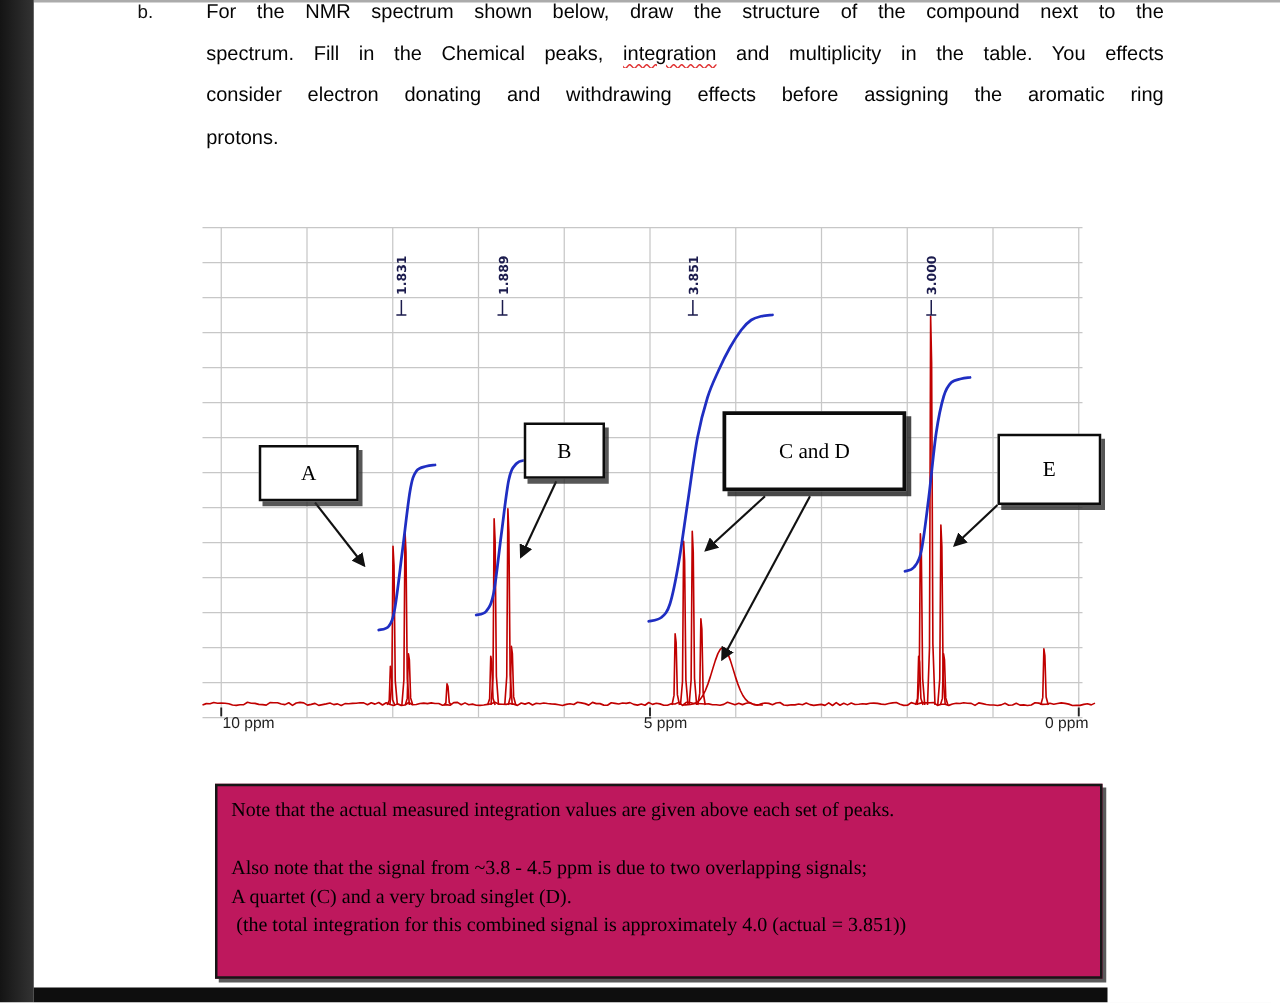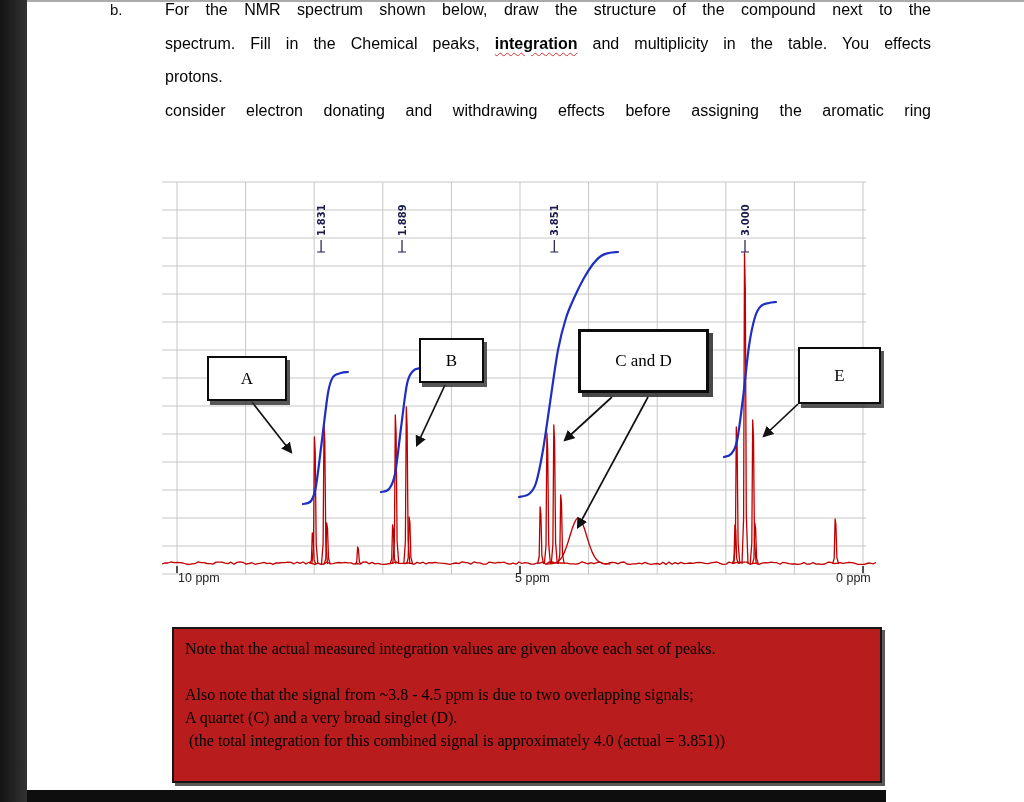--- a/index.html
+++ b/index.html
@@ -35,21 +35,20 @@
     font-size: 16px; line-height: 33.5px; color: #040404;
   }
   .qline { width: 100%; }
   .just { text-align: justify; text-align-last: justify; }
   .squiggle {
     text-decoration: underline;
     text-decoration-style: wavy;
     text-decoration-color: #e03030;
     text-decoration-thickness: 1px;
     text-underline-offset: 3px;
-    font-weight: bold;
   }
   .spectrum {
     position: absolute; left: 160px; top: 178px;
     width: 724px; height: 414px;
   }
   .grid { stroke: #c7c7c7; stroke-width: 1; }
   .trace { stroke: #c00000; stroke-width: 1.3; fill: none; stroke-linejoin: round; }
   .integral { stroke: #1f2ec2; stroke-width: 2.2; fill: none; stroke-linecap: round; }
   .int-label { font-family: "DejaVu Sans", sans-serif; font-size: 10px; font-weight: bold; fill: #1b1b4d; }
   .int-bracket { stroke: #1b1b4d; stroke-width: 1.2; fill: none; }
@@ -58,47 +57,47 @@
   .arrow { stroke: #111; stroke-width: 1.7; }
   .callout {
     position: absolute; background: #fff;
     border: 2px solid #0c0c0c;
     box-shadow: 3px 4px 0 rgba(45,45,45,0.8);
     display: flex; align-items: center; justify-content: center;
     font-family: "Liberation Serif", serif; font-size: 17px; color: #000;
   }
   .callout-a  { left: 207px; top: 356px; width: 80px;  height: 45px; }
   .callout-b  { left: 419px; top: 338px; width: 65px;  height: 45px; }
-  .callout-cd { left: 578px; top: 329px; width: 131px; height: 64px; border-width: 3px; box-shadow: 4px 4px 0 rgba(40,40,40,0.85); }
+  .callout-cd { left: 578px; top: 329px; width: 147px; height: 64px; border-width: 3px; box-shadow: 4px 4px 0 rgba(40,40,40,0.85); }
   .callout-e  { left: 798px; top: 347px; width: 83px;  height: 57px; }
   .note-box {
     position: absolute; left: 172px; top: 627px; width: 710px; height: 156px;
-    background: #b91c1c; border: 2px solid #161616;
+    background: #be185d; border: 2px solid #161616;
     box-shadow: 3px 3px 0 #5a5a5a;
     padding: 8px 11px;
     font-family: "Liberation Serif", serif; font-size: 16px; line-height: 23px; color: #000;
   }
   .note-line { min-height: 23px; white-space: pre-wrap; }
 </style>
 </head>
 <body>
 
 <div class="page">
 
   <div class="edge-top"></div>
   <div class="edge-left"></div>
   <div class="edge-bottom"></div>
 
   <div class="item-label">b.</div>
 
   <div class="question">
     <div class="qline just">For the NMR spectrum shown below, draw the structure of the compound next to the</div>
     <div class="qline just"><span>spectrum.  Fill in the Chemical peaks, </span><span class="squiggle">integration</span><span> and multiplicity in the table.  You effects</span></div>
+    <div class="qline just">consider electron donating and withdrawing effects before assigning the aromatic ring</div>
     <div class="qline">protons.</div>
-    <div class="qline just">consider electron donating and withdrawing effects before assigning the aromatic ring</div>
   </div>
 
   <svg id="spectrum-svg" class="spectrum" viewBox="0 0 724 414">
       <defs>
         <marker id="ah" viewBox="0 0 10 10" refX="8" refY="5" markerWidth="6.5" markerHeight="6.5" orient="auto">
           <path d="M0,0 L10,5 L0,10 Z" fill="#111"></path>
         </marker>
       </defs>
       <g>
         <line x1="703.0" y1="4" x2="703.0" y2="396" class="grid"></line>

